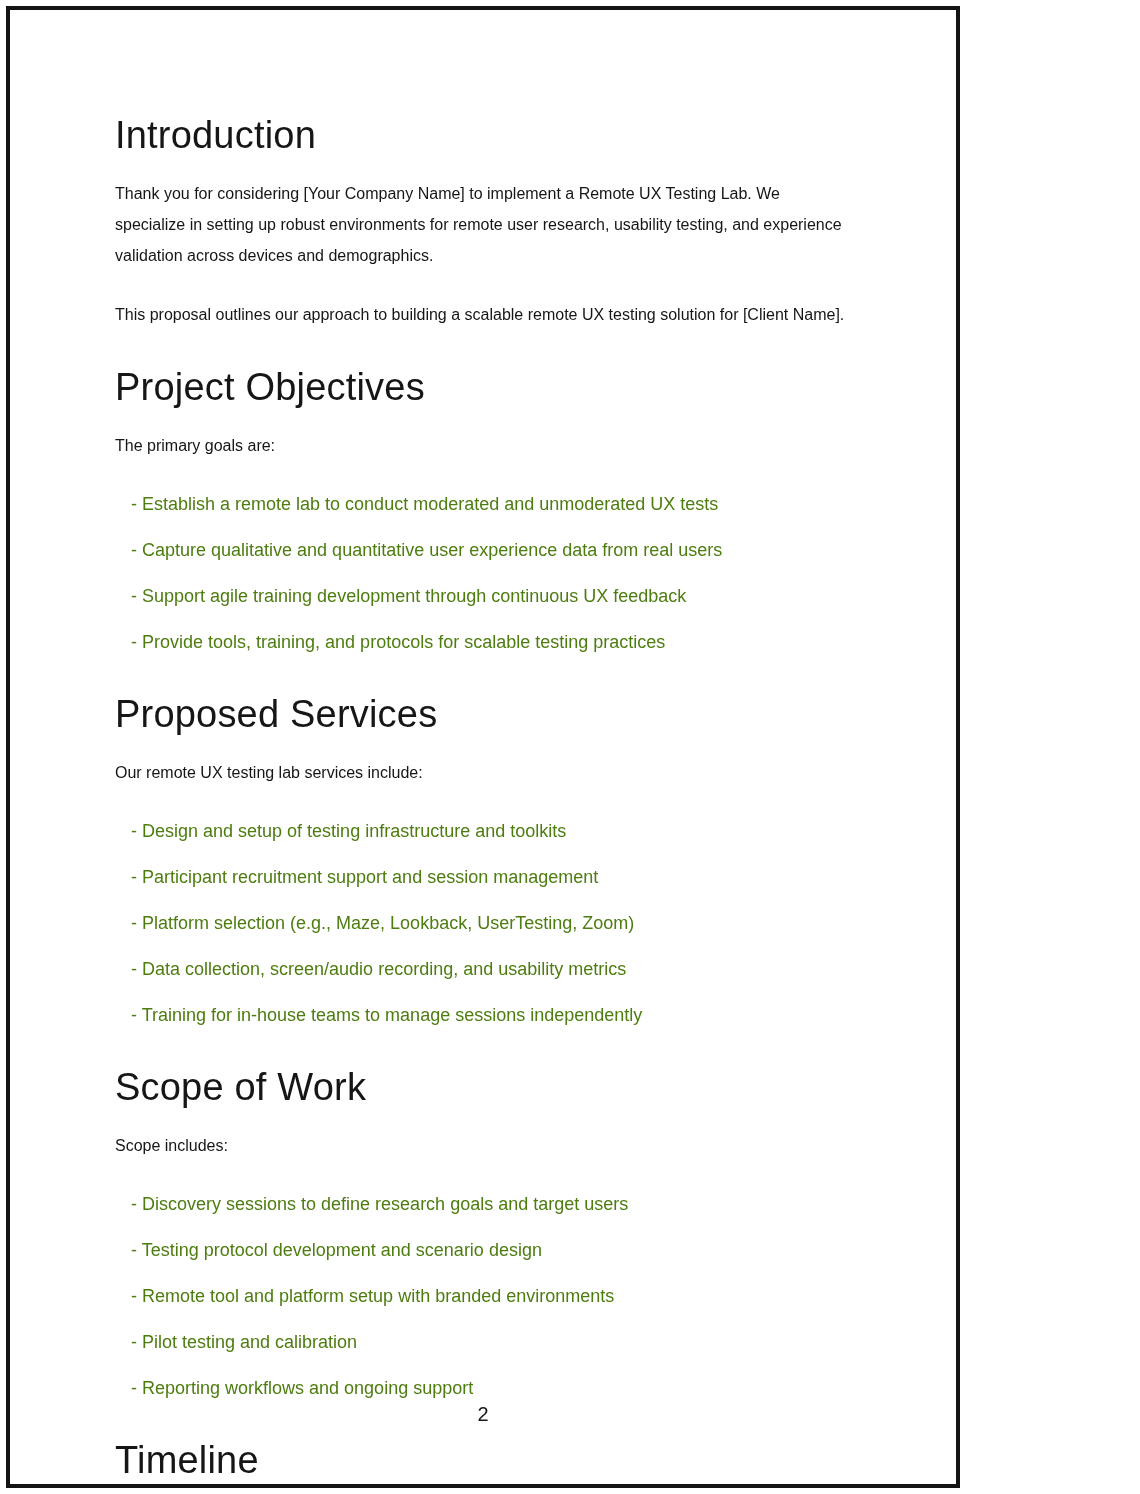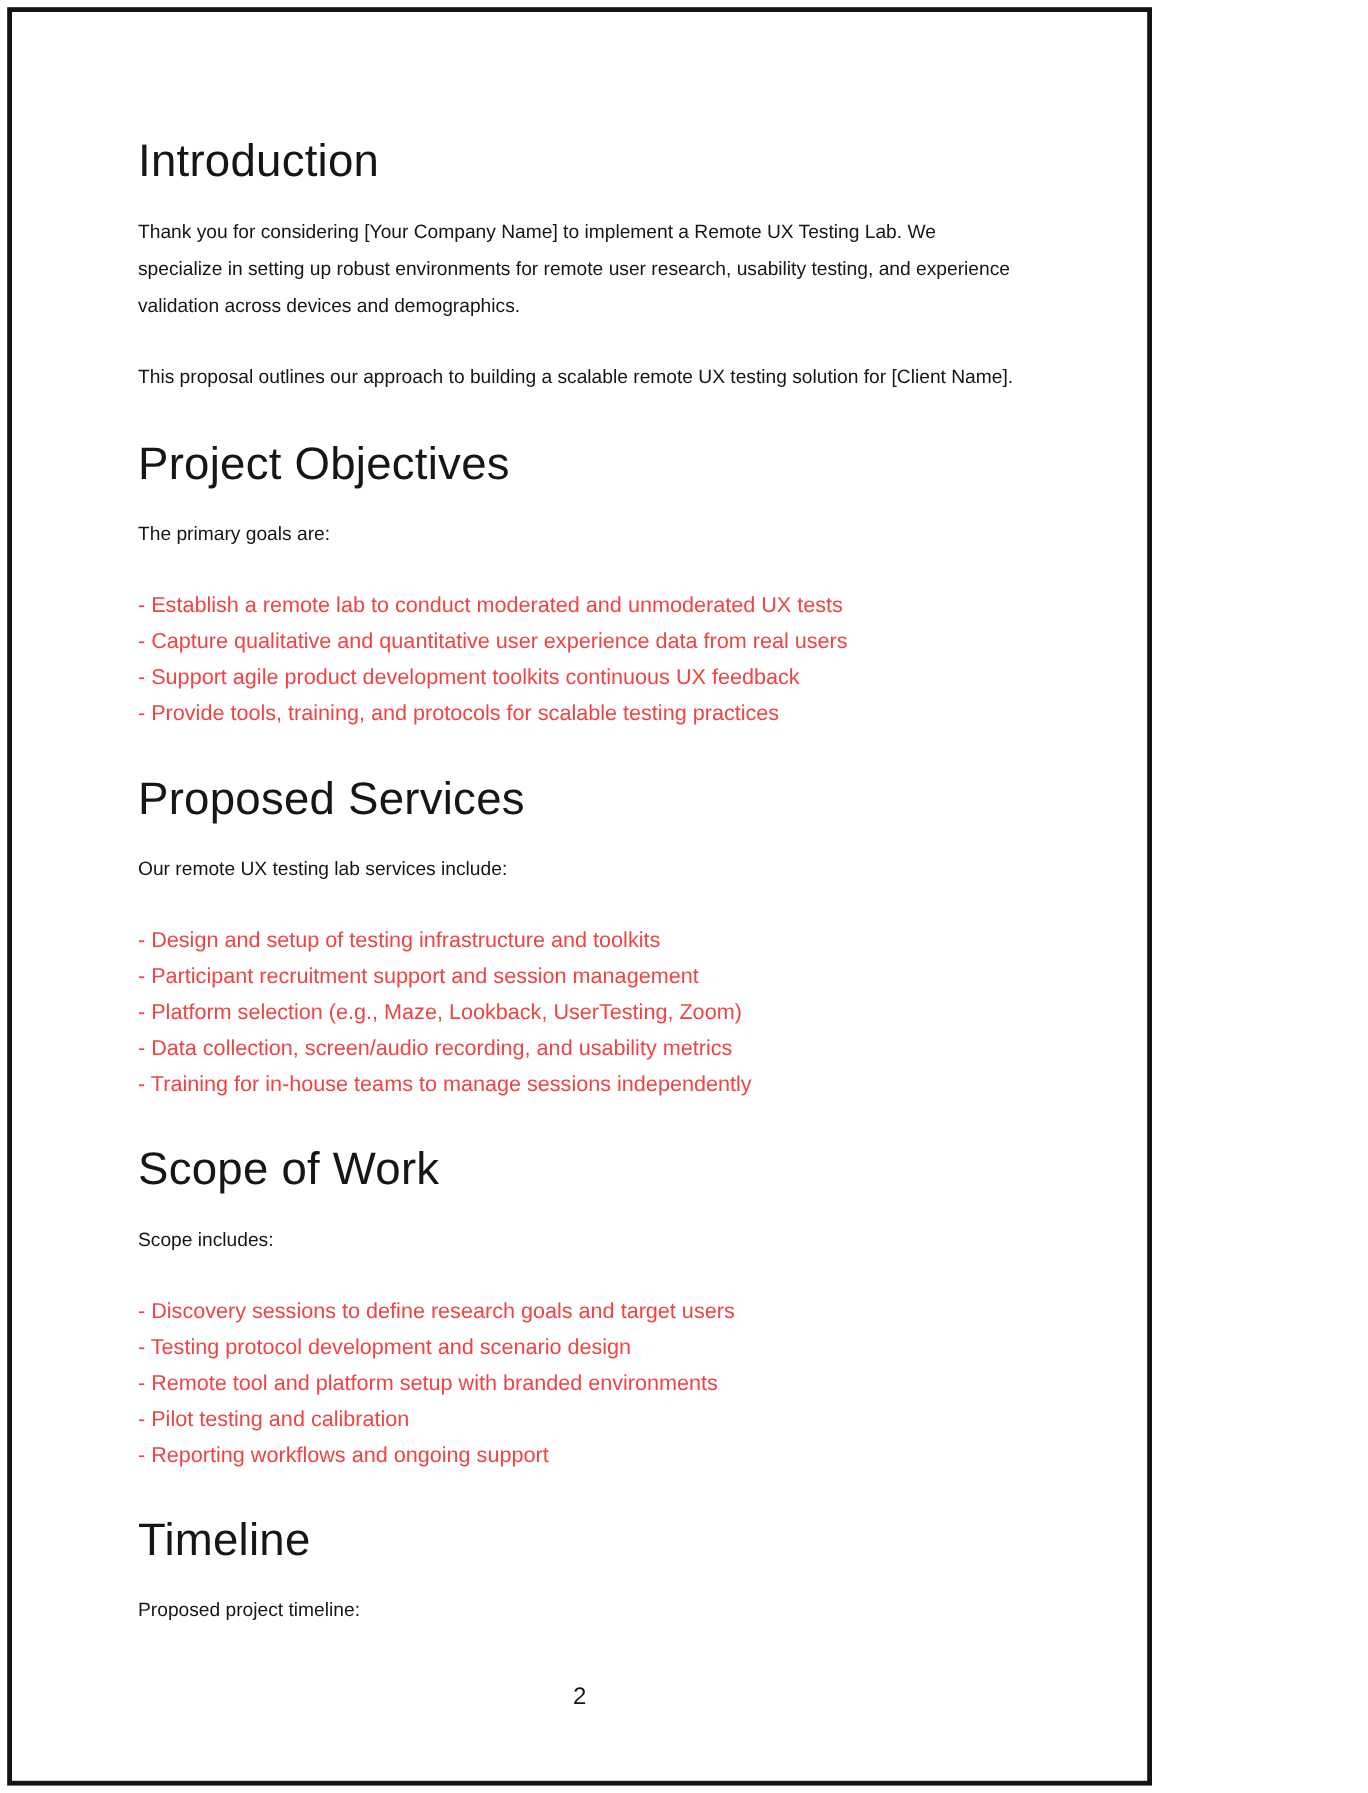--- a/index.html
+++ b/index.html
@@ -46,22 +46,22 @@
     margin: 0 0 28px 0;
     color: #161616;
   }
   .bullet-list {
     margin: 0 0 28px 0;
   }
   .bullet-list p.list-item {
     font-size: 18px;
     font-weight: 400;
     line-height: 30px;
-    margin: 0;
-    color: #ef4444;
+    margin: 16px;
+    color: #4d7c0f;
   }
   .page-number {
     position: absolute;
     bottom: 64px;
     left: 0;
     width: 100%;
     text-align: center;
     font-size: 20px;
     line-height: 31px;
     color: #161616;
@@ -77,21 +77,21 @@
 
     <h1 class="section-heading">Introduction</h1>
     <p class="body-par">Thank you for considering [Your Company Name] to implement a Remote UX Testing Lab. We specialize in setting up robust environments for remote user research, usability testing, and experience validation across devices and demographics.</p>
     <p class="body-par">This proposal outlines our approach to building a scalable remote UX testing solution for [Client Name].</p>
 
     <h1 class="section-heading">Project Objectives</h1>
     <p class="body-par">The primary goals are:</p>
     <div class="bullet-list">
       <p class="list-item">- Establish a remote lab to conduct moderated and unmoderated UX tests</p>
       <p class="list-item">- Capture qualitative and quantitative user experience data from real users</p>
-      <p class="list-item">- Support agile product development toolkits continuous UX feedback</p>
+      <p class="list-item">- Support agile training development through continuous UX feedback</p>
       <p class="list-item">- Provide tools, training, and protocols for scalable testing practices</p>
     </div>
 
     <h1 class="section-heading">Proposed Services</h1>
     <p class="body-par">Our remote UX testing lab services include:</p>
     <div class="bullet-list">
       <p class="list-item">- Design and setup of testing infrastructure and toolkits</p>
       <p class="list-item">- Participant recruitment support and session management</p>
       <p class="list-item">- Platform selection (e.g., Maze, Lookback, UserTesting, Zoom)</p>
       <p class="list-item">- Data collection, screen/audio recording, and usability metrics</p>

